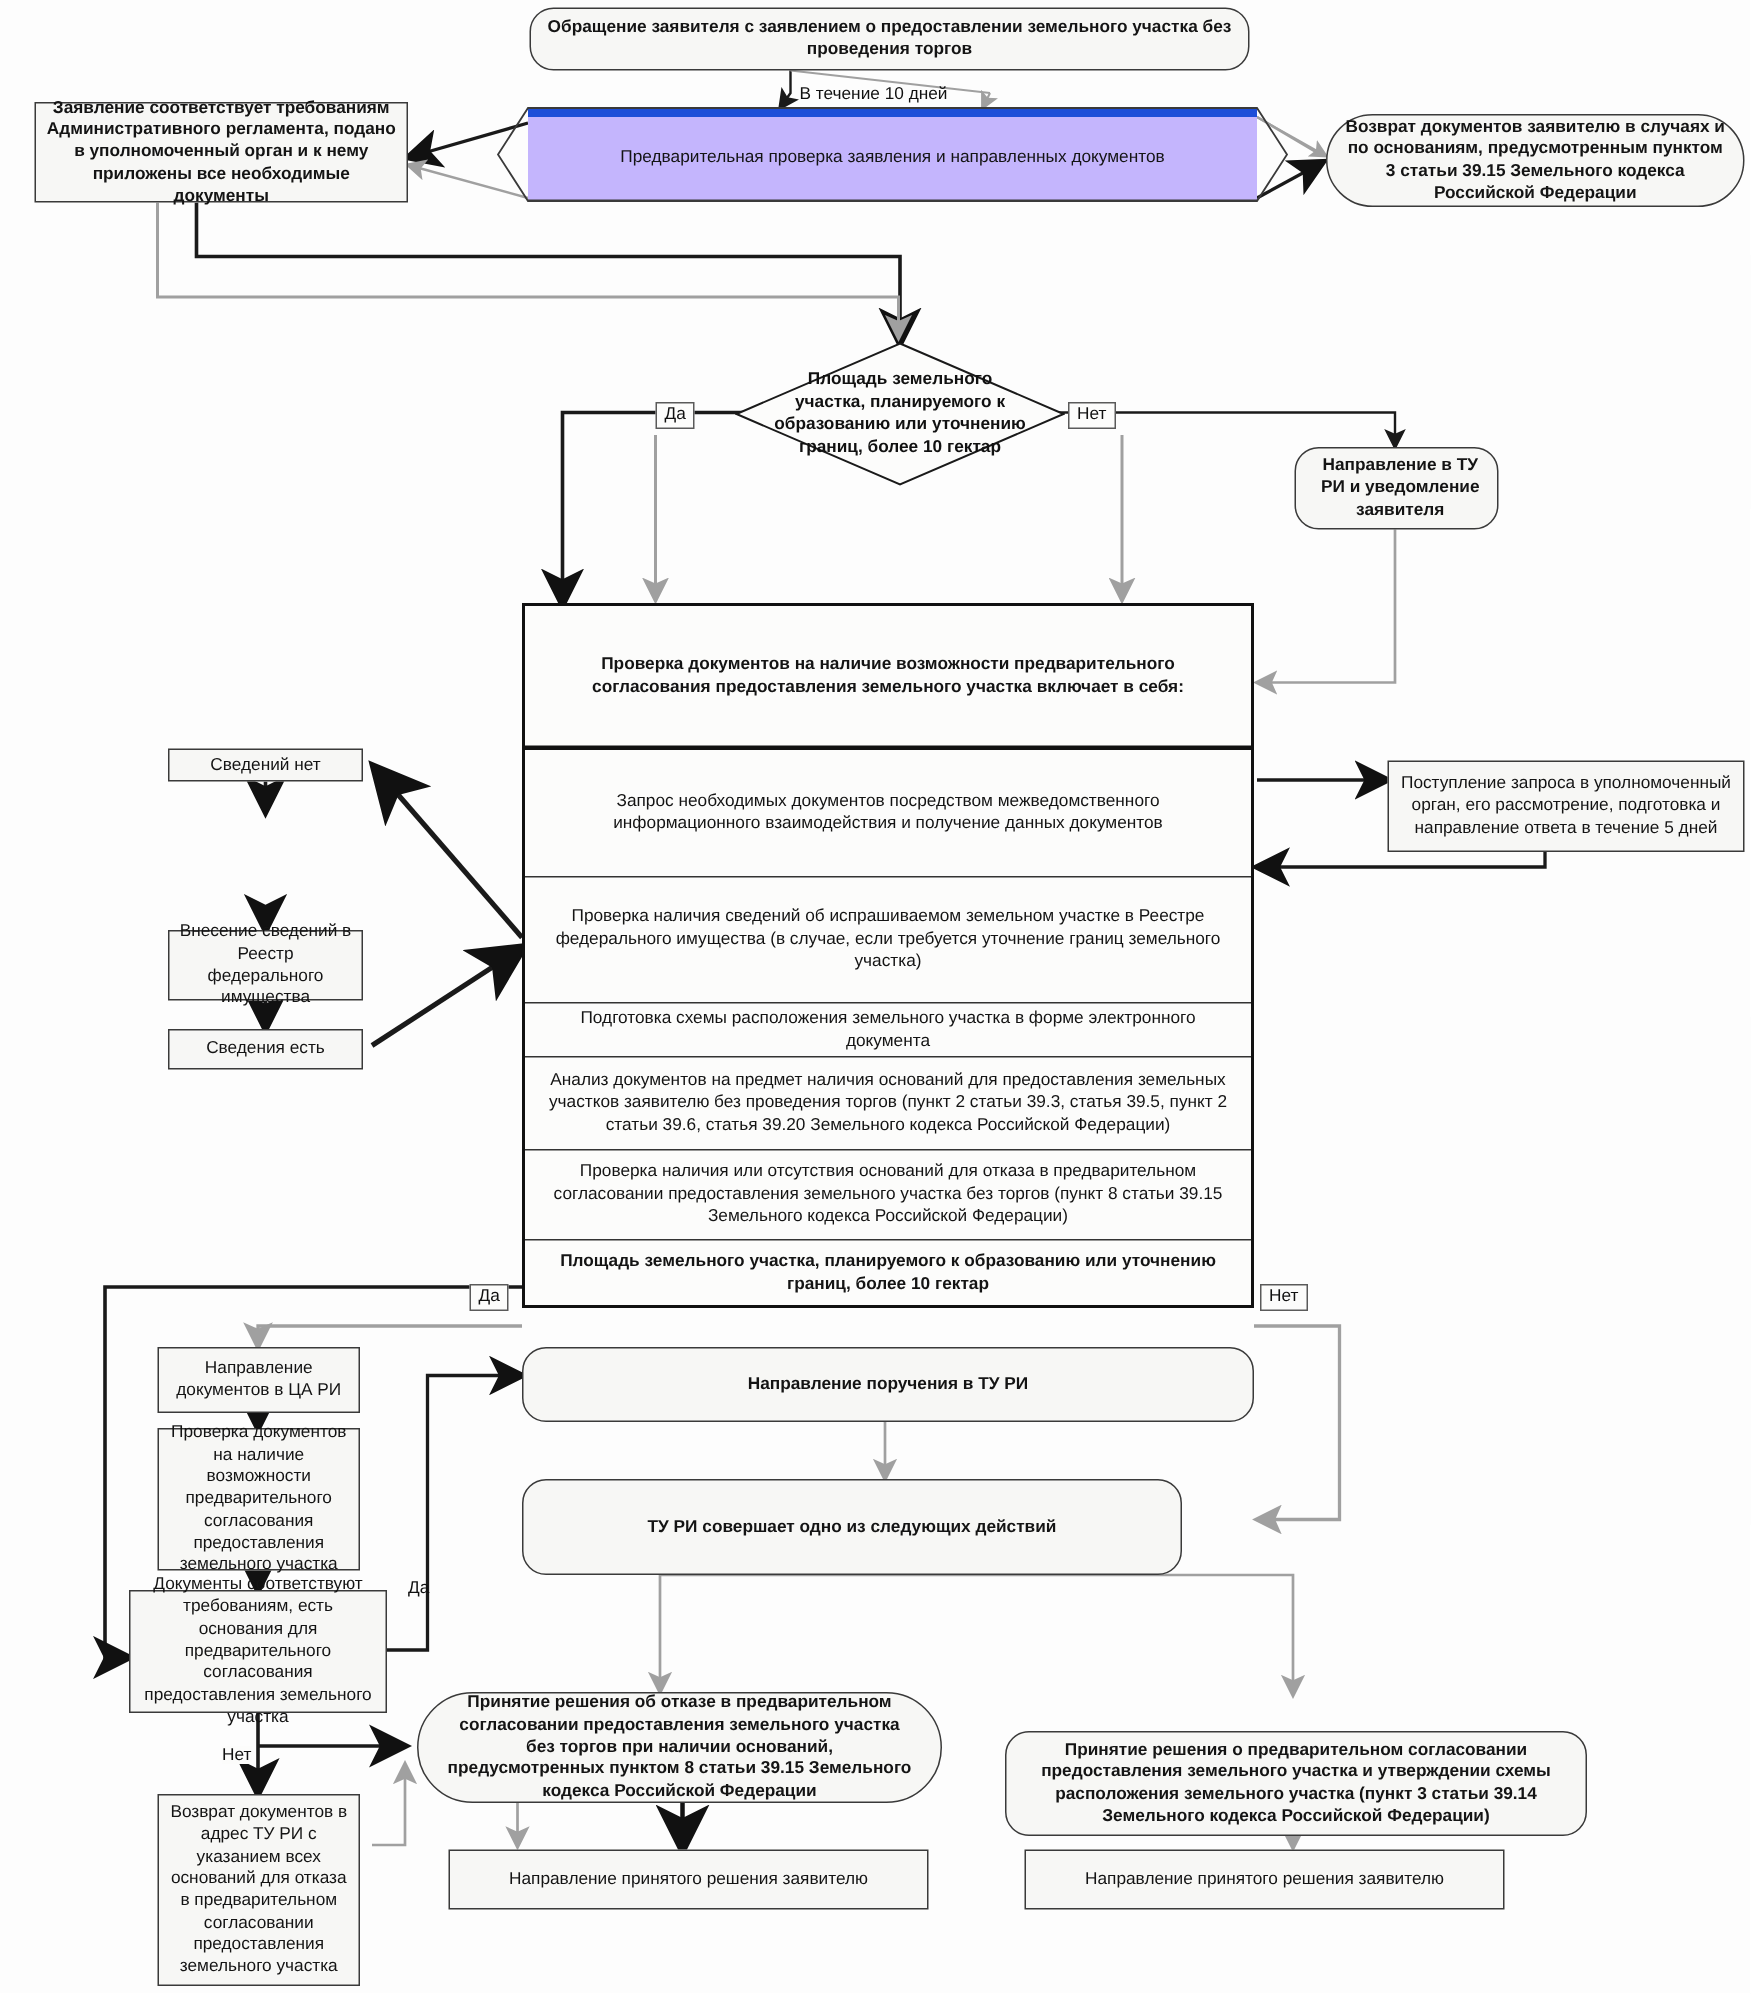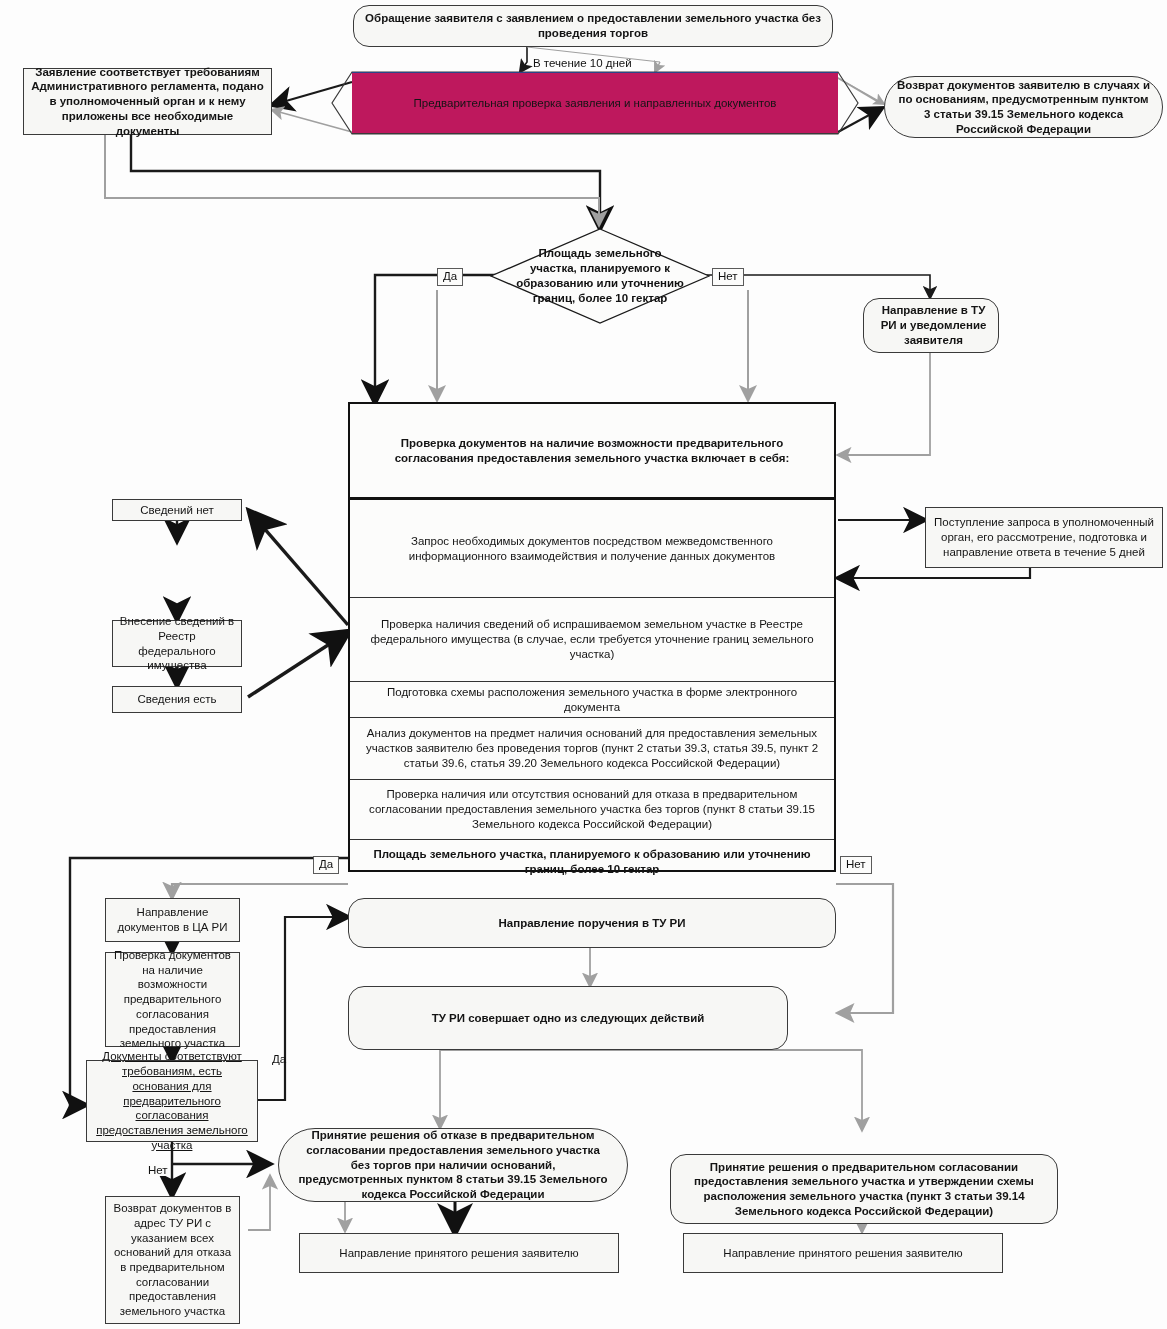--- a/index.html
+++ b/index.html
@@ -50,22 +50,22 @@
   .hexnode {
     position: absolute;
     box-sizing: border-box;
     display: flex;
     align-items: center;
     justify-content: center;
     text-align: center;
     font-size: 11.5px;
     line-height: 1.3;
     color: #141414;
-    background: #be185d;
-    border-top: 1px solid #1d4ed8;
+    background: #c4b5fd;
+    border-top: 6px solid #1d4ed8;
     border-bottom: 1px solid #3a3a3a;
   }
   .hexnode::before, .hexnode::after {
     content: "";
     position: absolute;
     top: -1px;
     width: 0; height: 0;
     border-top: 32px solid transparent;
     border-bottom: 32px solid transparent;
   }
@@ -244,21 +244,21 @@
   </div>
 
   <div class="node bold shade" style="left:863px; top:298px; width:136px; height:55px;padding-left:11px;">
     <span>Направление в ТУ РИ и уведомление заявителя</span>
   </div>
 
   <div class="stacklist" style="left:348px; top:402px; width:488px; height:470px;">
     <div class="stackrow hdr" style="height:96px;">
       <span>Проверка документов на наличие возможности предварительного согласования предоставления земельного участка включает в себя:</span>
     </div>
-    <div class="stackrow" style="height:98px;">
+    <div class="stackrow" style="height:85px;">
       <span>Запрос необходимых документов посредством межведомственного информационного взаимодействия и получение данных документов</span>
     </div>
     <div class="stackrow" style="height:84px;">
       <span>Проверка наличия сведений об испрашиваемом земельном участке в Реестре федерального имущества (в случае, если требуется уточнение границ земельного участка)</span>
     </div>
     <div class="stackrow" style="height:36px;">
       <span>Подготовка схемы расположения земельного участка в форме электронного документа</span>
     </div>
     <div class="stackrow" style="height:62px;">
       <span>Анализ документов на предмет наличия оснований для предоставления земельных участков заявителю без проведения торгов (пункт 2 статьи 39.3, статья 39.5, пункт 2 статьи 39.6, статья 39.20 Земельного кодекса Российской Федерации)</span>
@@ -291,21 +291,21 @@
   <div class="node shade" style="left:925px; top:507px; width:238px; height:61px;">
     <span>Поступление запроса в уполномоченный орган, его рассмотрение, подготовка и направление ответа в течение 5 дней</span>
   </div>
 
   <div class="node shade" style="left:105px; top:898px; width:135px; height:44px;">
     <span>Направление документов в ЦА РИ</span>
   </div>
   <div class="node shade" style="left:105px; top:952px; width:135px; height:95px;">
     <span>Проверка документов на наличие возможности предварительного согласования предоставления земельного участка</span>
   </div>
-  <div class="node shade" style="left:86px; top:1060px; width:172px; height:82px;text-decoration:underline;">
+  <div class="node shade" style="left:86px; top:1060px; width:172px; height:82px;">
     <span>Документы соответствуют требованиям, есть основания для предварительного согласования предоставления земельного участка</span>
   </div>
   <div class="node shade" style="left:105px; top:1196px; width:135px; height:128px;">
     <span>Возврат документов в адрес ТУ РИ с указанием всех оснований для отказа в предварительном согласовании предоставления земельного участка</span>
   </div>
 
   <div class="plainlabel" style="left:272px; top:1053px;">
     <span>Да</span>
   </div>
   <div class="plainlabel" style="left:148px; top:1164px; background:#fcfcfb;">

